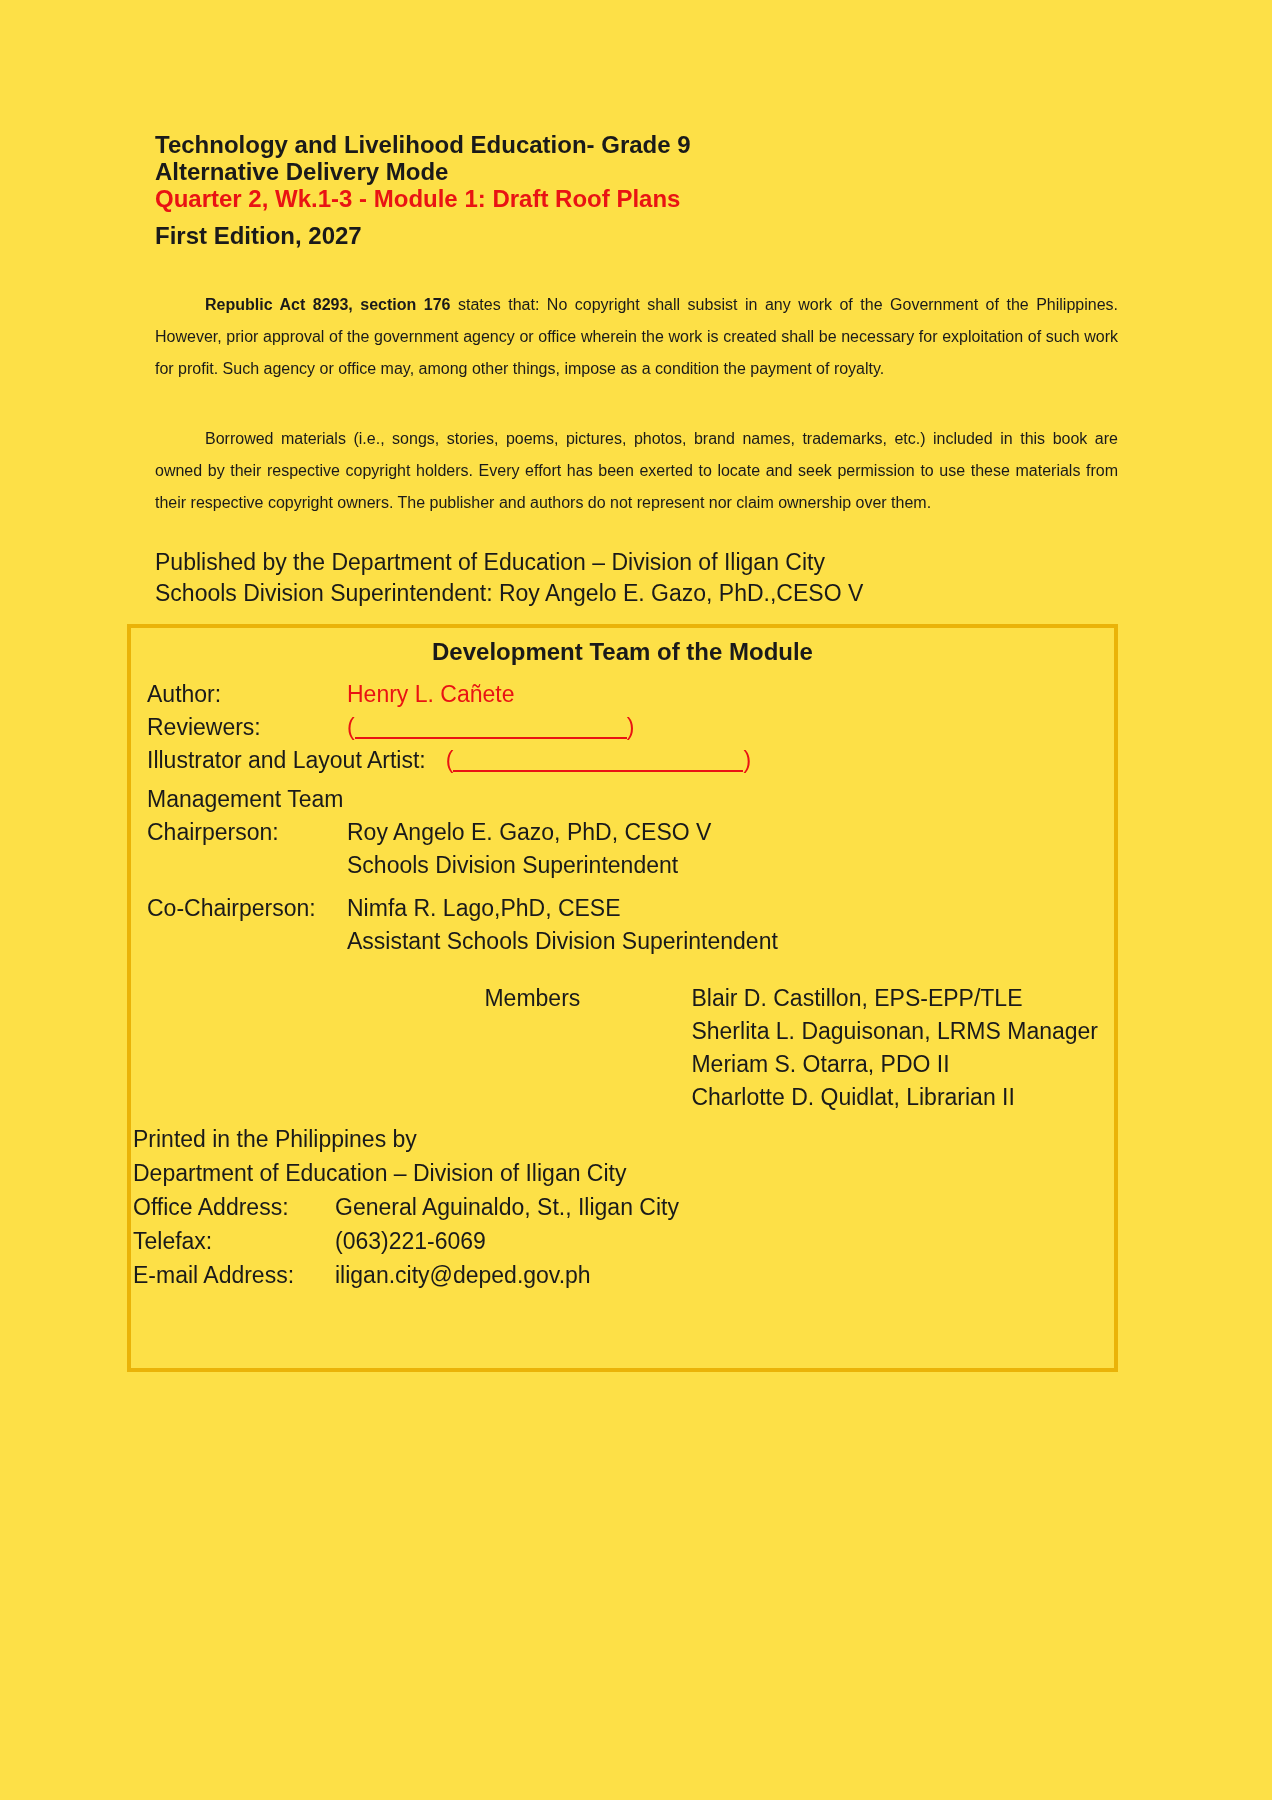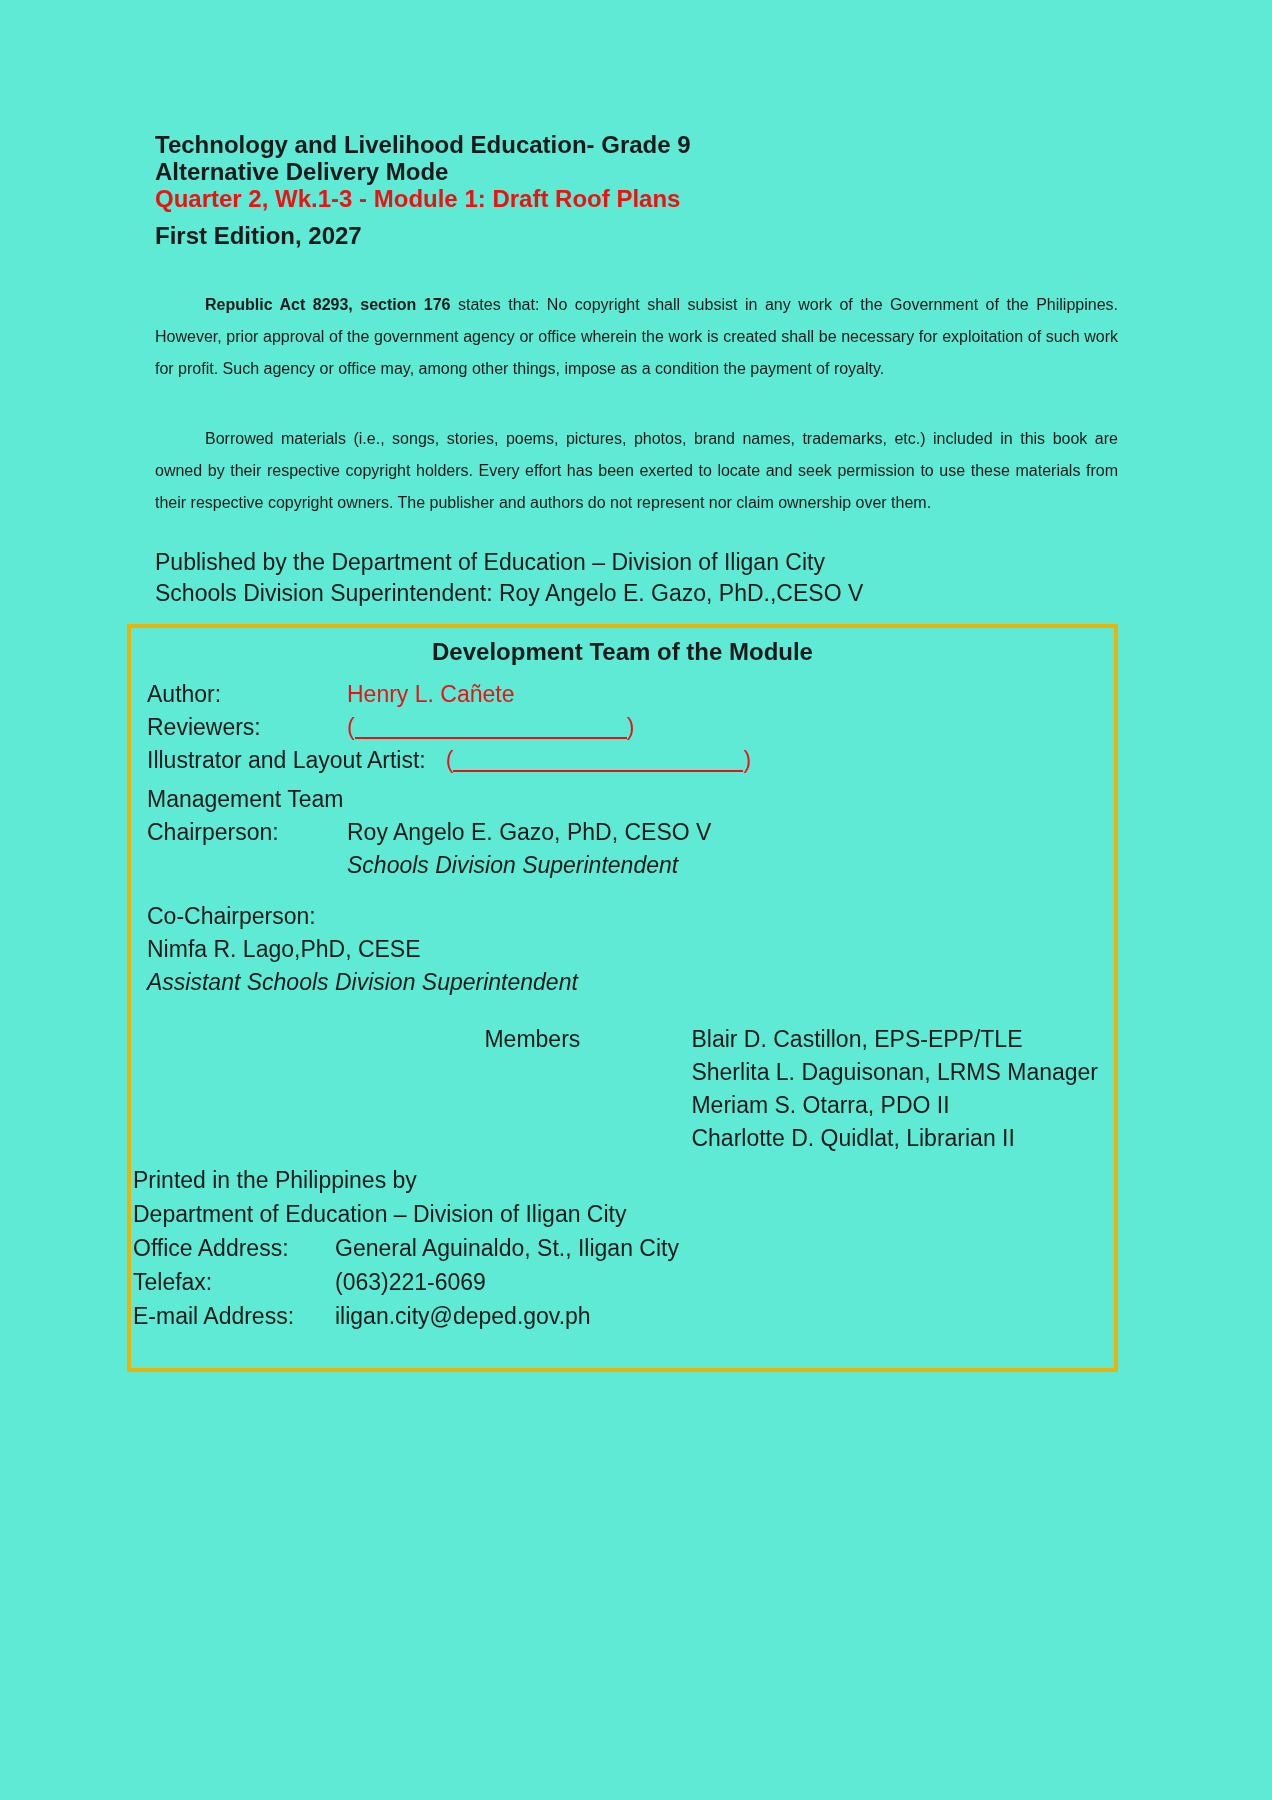--- a/index.html
+++ b/index.html
@@ -1,29 +1,29 @@
 <!DOCTYPE html>
 <html><head>
 <meta charset="utf-8">
 <style>
   html, body { margin: 0; padding: 0; background: #ffffff; }
   .page {
     position: relative;
     width: 1272px;
     height: 1800px;
-    background: #5eead4;
+    background: #fde047;
     font-family: "Liberation Sans", sans-serif;
     color: #1a1a1a;
     box-sizing: border-box;
     padding-top: 131px;
     overflow: hidden;
   }
   .main { margin-left: 155px; width: 963px; }
   .bold { font-weight: bold; }
-  .italic { font-style: italic; }
+  .italic { }
   .red { color: #e91313; }
 
   .h-line { font-size: 24px; line-height: 27px; font-weight: bold; }
   .edition { font-size: 24px; line-height: 27px; font-weight: bold; margin-top: 10px; }
 
   .body-para {
     font-size: 16px;
     line-height: 32px;
     text-align: justify;
     text-indent: 50px;
@@ -51,21 +51,21 @@
   .blank {
     display: inline-block;
     height: 0;
     border-bottom: 2px solid #e91313;
     vertical-align: -4px;
   }
   .blank-1 { width: 272px; }
   .blank-2 { width: 290px; }
   .illus-gap { margin-left: 20px; }
   .mt-label { line-height: 33px; margin-top: 6px; }
-  .row-cochair { margin-top: 18px; flex-direction: column; }
+  .row-cochair { margin-top: 10px; }
   .row-members { margin-top: 24px; justify-content: flex-end; }
   .member-list div { line-height: 33px; }
   .member-list .ind { padding-left: 7px; }
 
   .box-footer { margin-left: -14px; margin-top: 8px; font-size: 23px; }
   .box-footer > div { line-height: 34px; }
   .f-row { display: flex; }
   .f-label { width: 202px; flex-shrink: 0; }
 </style>
 </head>

